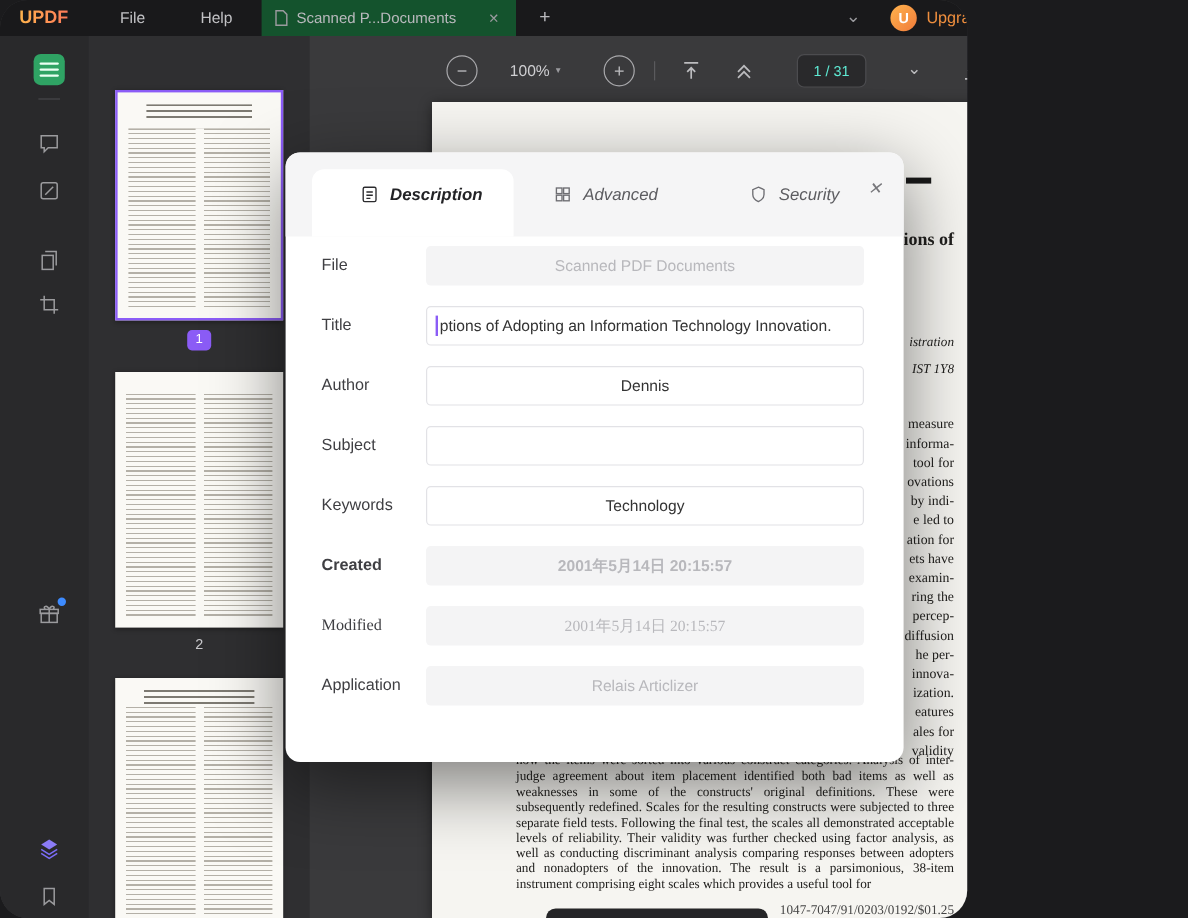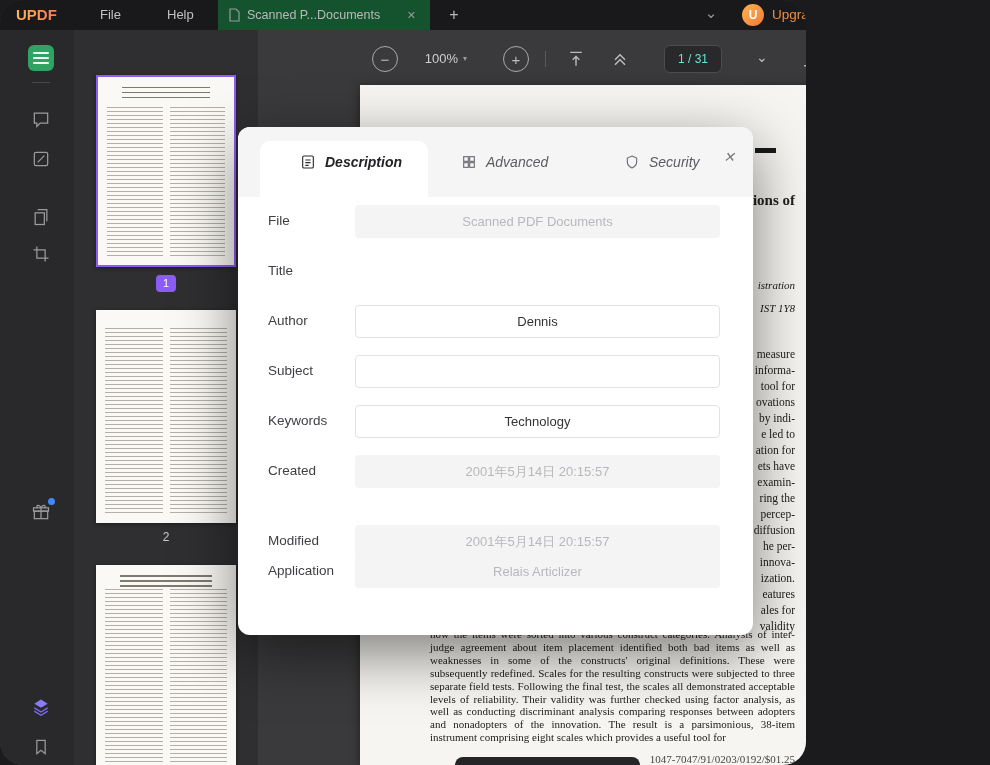--- a/index.html
+++ b/index.html
@@ -324,38 +324,42 @@
 
       <div class="dlg-close">✕</div>
     </div>
 
     <div class="dlg-row" style="top:78px;">
       <div class="dlg-label">File</div>
       <div class="dlg-field field-disabled">Scanned PDF Documents</div>
     </div>
     <div class="dlg-row" style="top:128px;">
       <div class="dlg-label">Title</div>
+      <div class="dlg-field field-edit field-title">
+        <span class="title-caret"></span>
+        <span>ptions of Adopting an Information Technology Innovation.</span>
+      </div>
     </div>
     <div class="dlg-row" style="top:178px;">
       <div class="dlg-label">Author</div>
       <div class="dlg-field field-edit">Dennis</div>
     </div>
     <div class="dlg-row" style="top:228px;">
       <div class="dlg-label">Subject</div>
       <div class="dlg-field field-edit"></div>
     </div>
     <div class="dlg-row" style="top:278px;">
       <div class="dlg-label">Keywords</div>
       <div class="dlg-field field-edit">Technology</div>
     </div>
-    <div class="dlg-row" style="top:328px;">
+    <div class="dlg-row" style="top:328px;font-weight:bold;">
       <div class="dlg-label">Created</div>
       <div class="dlg-field field-disabled">2001年5月14日 20:15:57</div>
     </div>
-    <div class="dlg-row" style="top:398px;">
+    <div class="dlg-row" style="top:378px;font-family:Liberation Serif, serif;">
       <div class="dlg-label">Modified</div>
       <div class="dlg-field field-disabled">2001年5月14日 20:15:57</div>
     </div>
     <div class="dlg-row" style="top:428px;">
       <div class="dlg-label">Application</div>
       <div class="dlg-field field-disabled">Relais Articlizer</div>
     </div>
   </div>
 
 </div>

